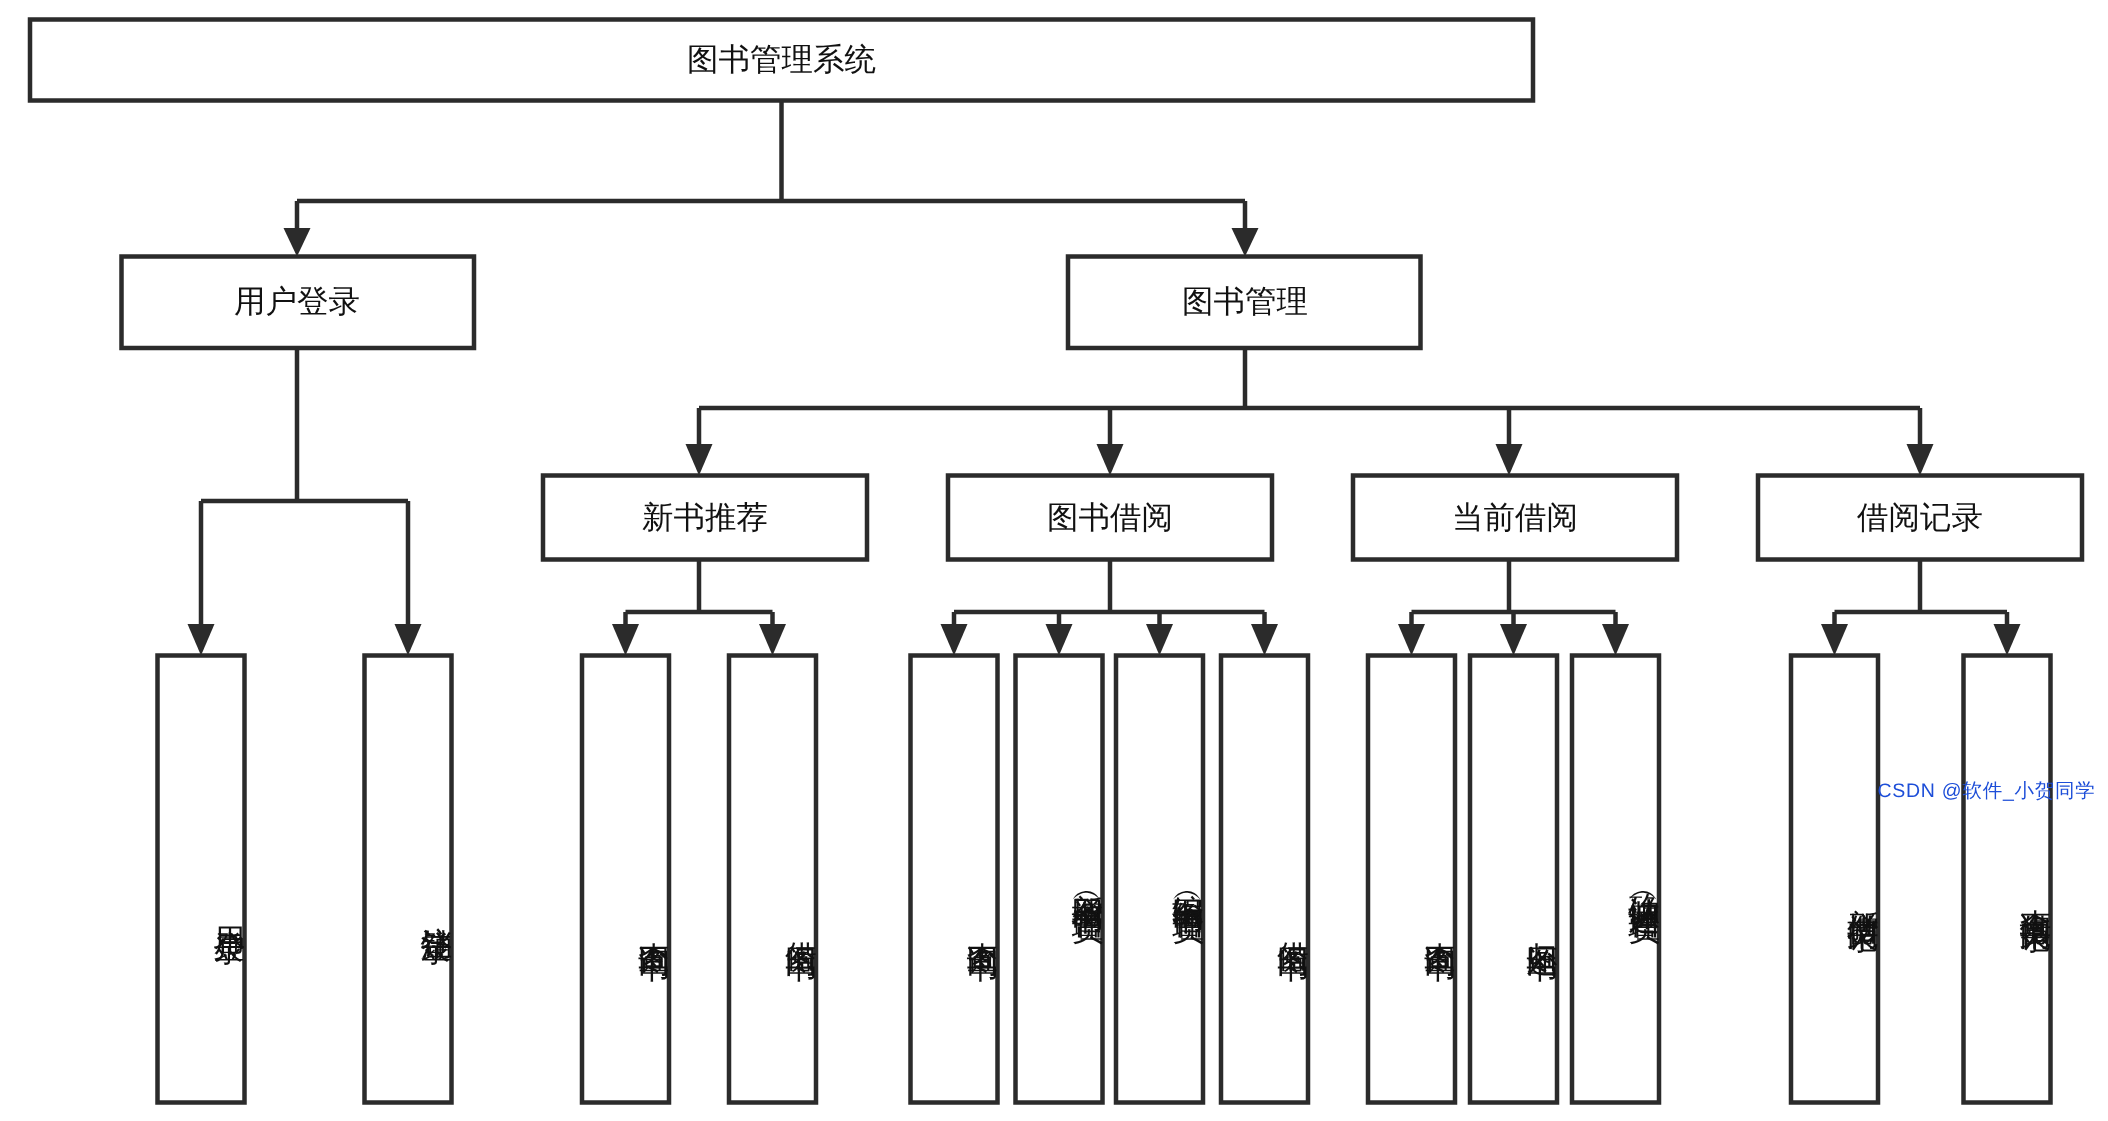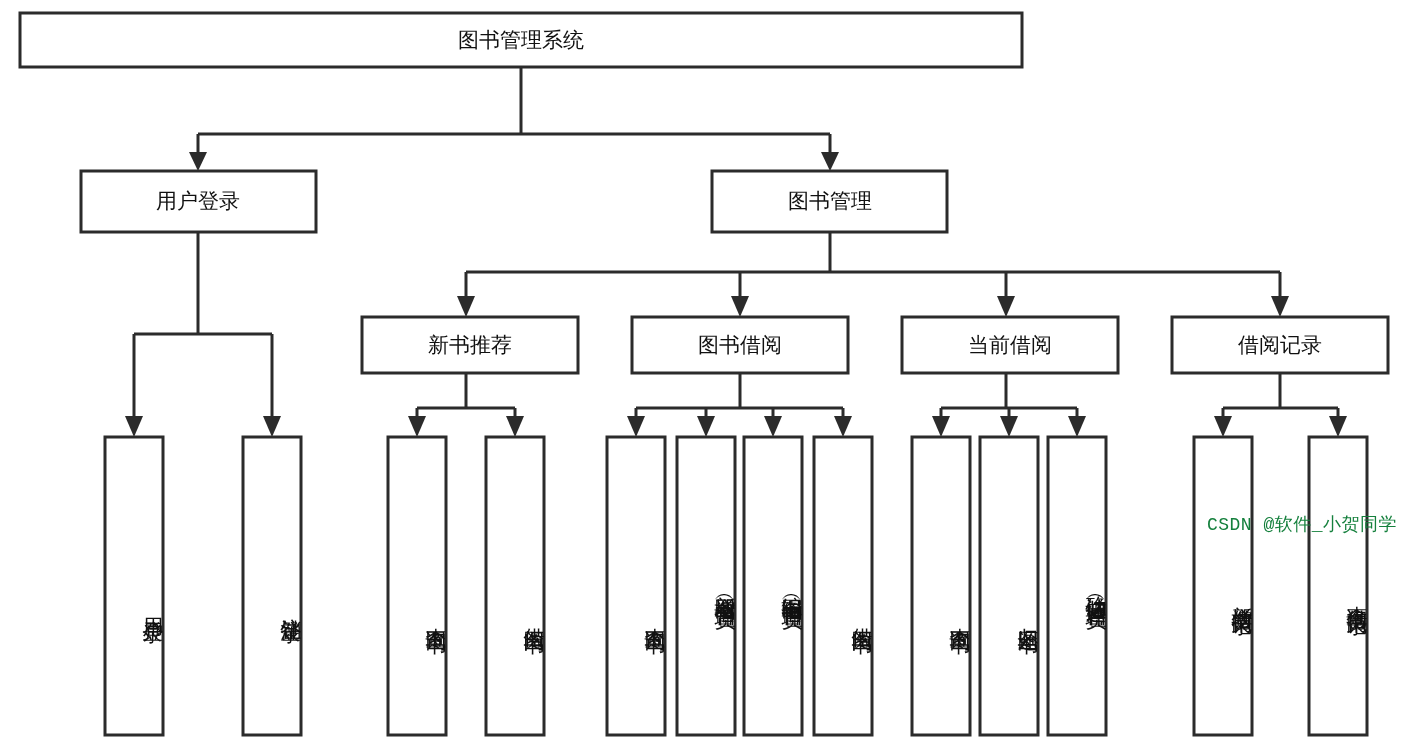--- a/index.html
+++ b/index.html
@@ -28,23 +28,23 @@
     line-height:1;
     white-space:nowrap;
     display:flex;
     align-items:flex-start;
     justify-content:center;
     pointer-events:none;
   }
   .watermark{
     position:absolute;
     right:8px;bottom:4px;
-    font-family:Liberation Mono, monospace;
-    font-size:18px;
-    color:#15803d;
+    font-family:Liberation Sans, sans-serif;
+    font-size:13px;
+    color:#1d4ed8;
     letter-spacing:0.5px;
     white-space:nowrap;
   }
 </style>
 </head>
 <body>
 
 <div id="diagram-root">
 
   <svg id="tree-svg" viewBox="0 0 1405 747">

